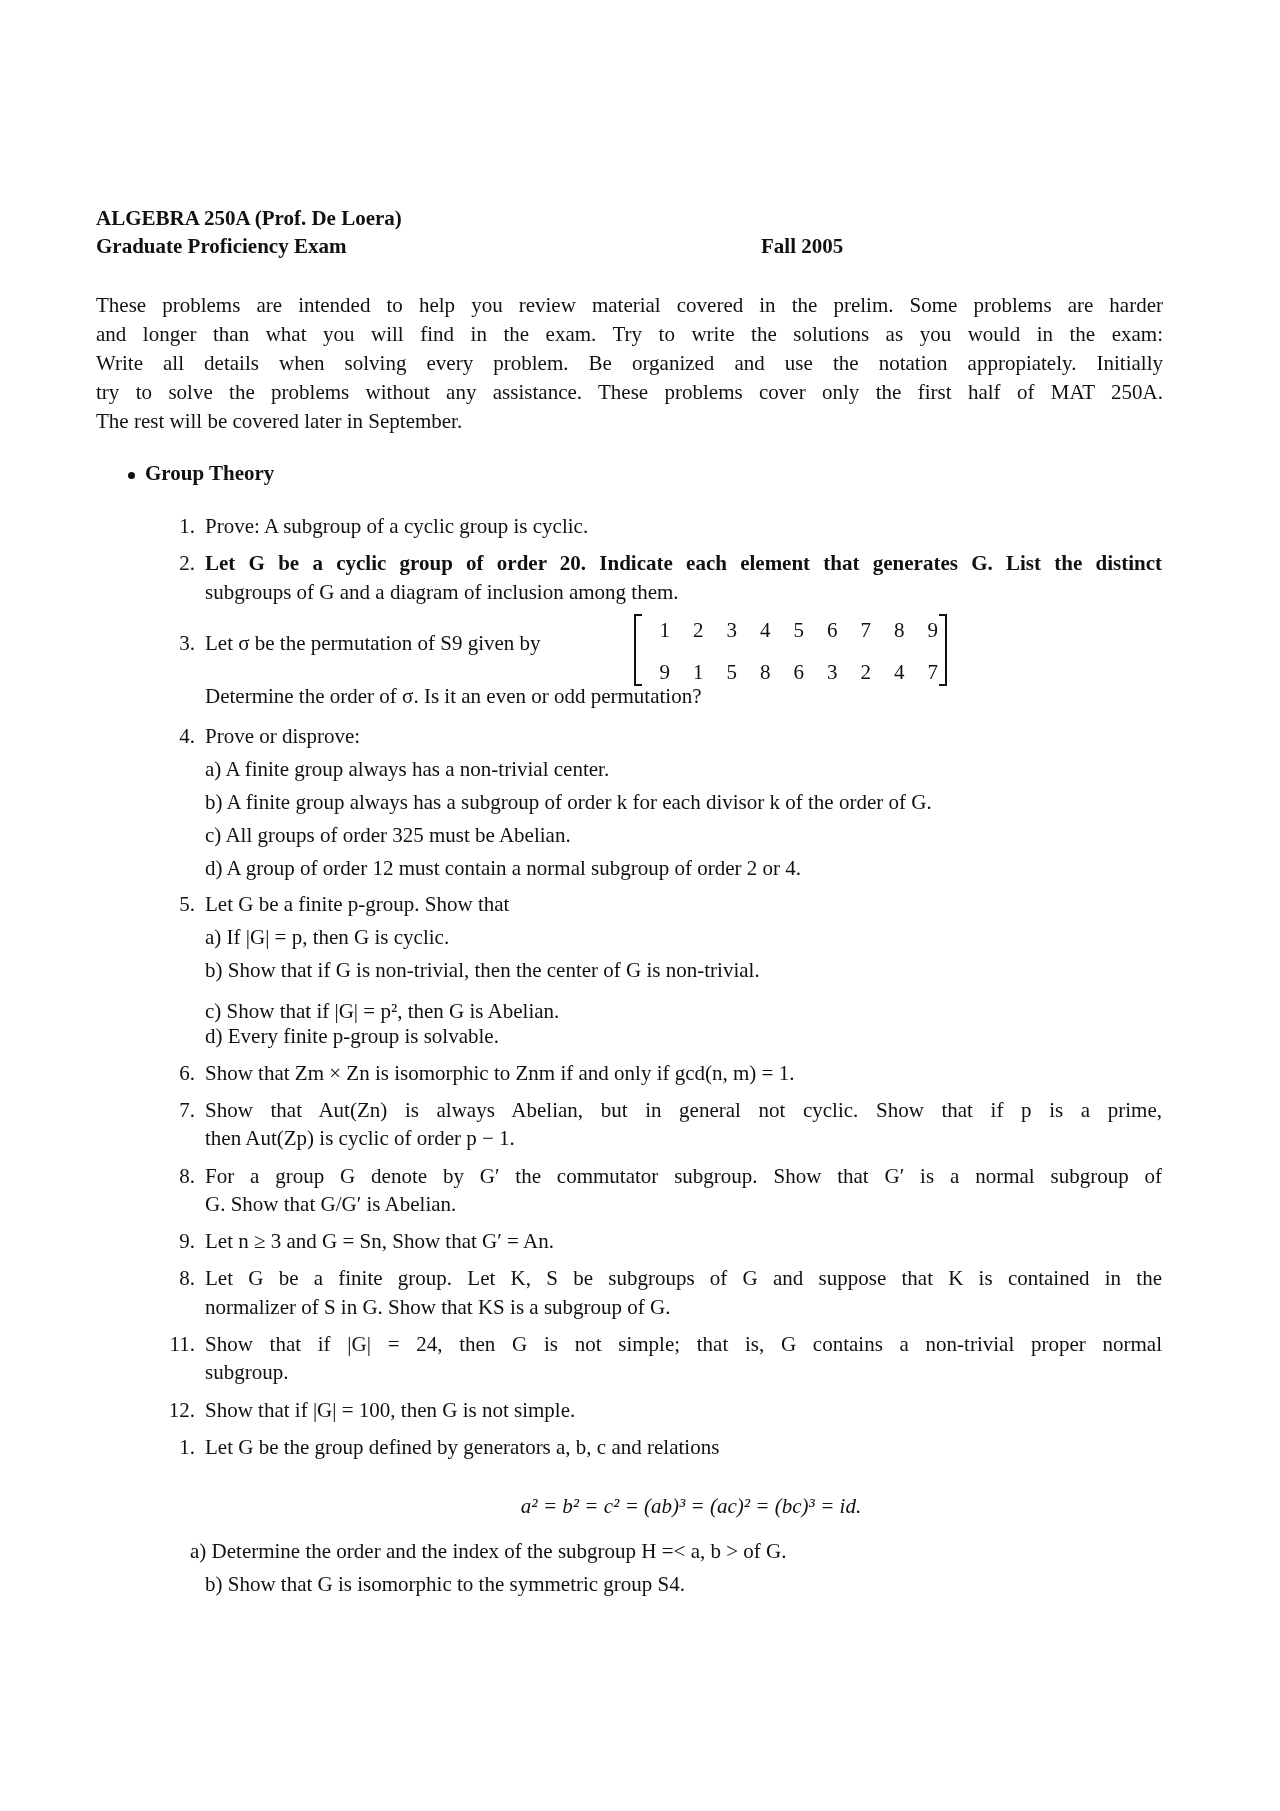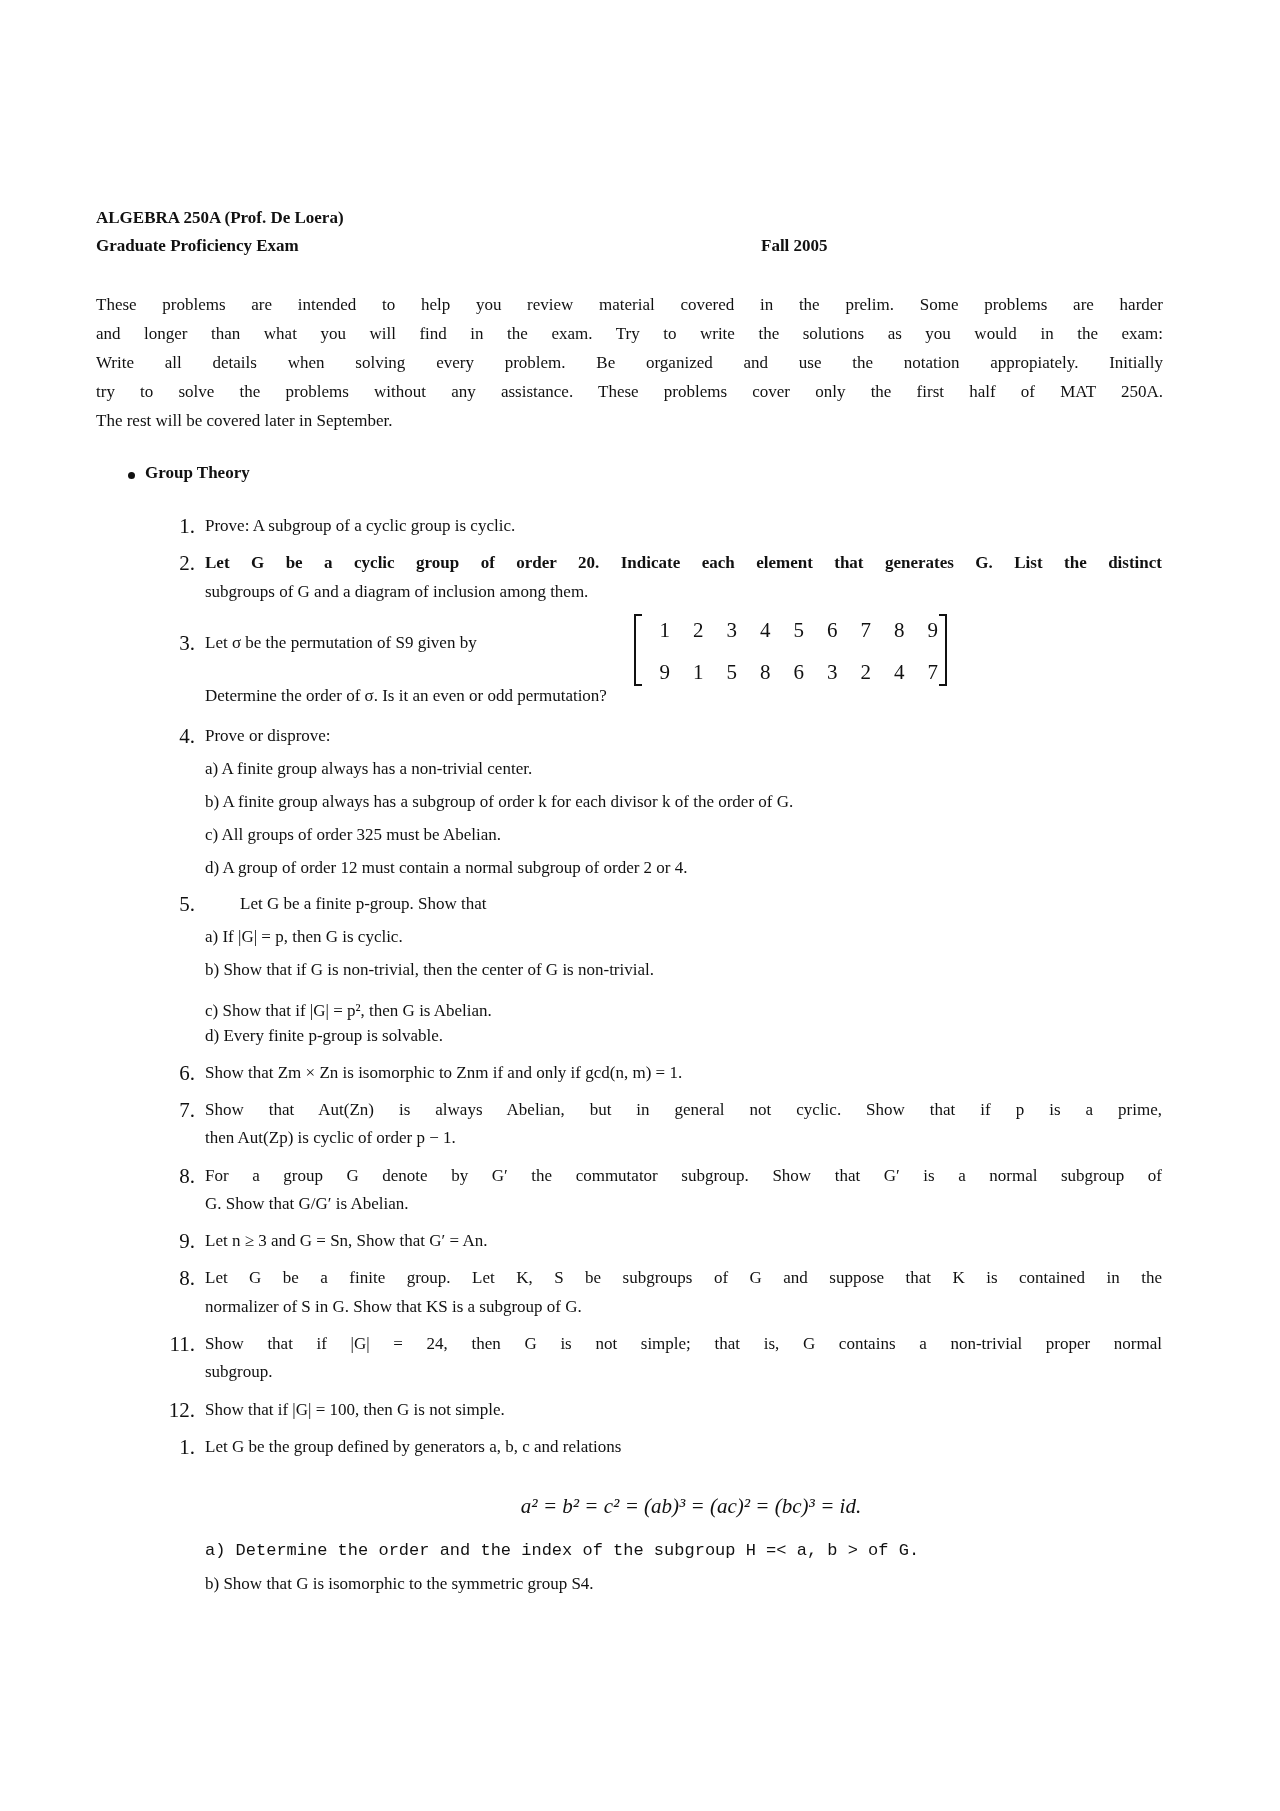--- a/index.html
+++ b/index.html
@@ -1,18 +1,18 @@
 <!DOCTYPE html>
 <html><head>
   <meta charset="utf-8">
   <style>
     html, body { margin: 0; padding: 0; background: #ffffff; }
     body { width: 1280px; height: 1811px; position: relative; overflow: hidden;
            font-family: "Liberation Serif", "DejaVu Serif", serif; color: #111; }
-    .ln { position: absolute; font-size: 17px; line-height: 24px; white-space: nowrap; }
+    .ln { position: absolute; font-size: 21px; line-height: 24px; white-space: nowrap; }
     .bold { font-weight: bold; }
     .just { text-align: justify; text-align-last: justify; width: 1067px; }
     .just-sub { text-align: justify; text-align-last: justify; width: 957px; }
     .num { position: absolute; font-size: 21px; line-height: 24px; text-align: right; width: 40px; }
     i, .it { font-style: italic; }
     .bullet { position: absolute; width: 7px; height: 7px; border-radius: 50%; background: #111; }
     .matrix { position: absolute; left: 634px; top: 614px; width: 313px; height: 72px; }
     .matrix .br-l, .matrix .br-r { position: absolute; top: 0; bottom: 0; width: 6px;
            border-top: 2px solid #111; border-bottom: 2px solid #111; }
     .matrix .br-l { left: 0; border-left: 2px solid #111; }
@@ -91,21 +91,21 @@
     <div class="num" style="left:155px; top:724px;">4.</div>
     <div class="ln" style="left:205px; top:724px;">Prove or disprove:</div>
     <div class="ln" style="left:205px; top:757px;">a) A finite group always has a non-trivial center.</div>
     <div class="ln" style="left:205px; top:790px;">b) A finite group always has a subgroup of order k for each divisor k of the order of G.</div>
     <div class="ln" style="left:205px; top:823px;">c) All groups of order 325 must be Abelian.</div>
     <div class="ln" style="left:205px; top:856px;">d) A group of order 12 must contain a normal subgroup of order 2 or 4.</div>
   </div>
 
   <div>
     <div class="num" style="left:155px; top:892px;">5.</div>
-    <div class="ln" style="left:205px; top:892px;margin-left:35px;">Let G be a finite p-group. Show that</div>
+    <div class="ln" style="left:205px; top:892px;">Let G be a finite p-group. Show that</div>
     <div class="ln" style="left:205px; top:925px;">a) If |G| = p, then G is cyclic.</div>
     <div class="ln" style="left:205px; top:958px;">b) Show that if G is non-trivial, then the center of G is non-trivial.</div>
     <div class="ln" style="left:205px; top:991px;margin-top:8px;">c) Show that if |G| = p², then G is Abelian.</div>
     <div class="ln" style="left:205px; top:1024px;">d) Every finite p-group is solvable.</div>
   </div>
 
   <div>
     <div class="num" style="left:155px; top:1061px;">6.</div>
     <div class="ln" style="left:205px; top:1061px;">Show that Zm × Zn is isomorphic to Znm if and only if gcd(n, m) = 1.</div>
   </div>
@@ -143,17 +143,17 @@
     <div class="num" style="left:155px; top:1398px;">12.</div>
     <div class="ln" style="left:205px; top:1398px;">Show that if |G| = 100, then G is not simple.</div>
   </div>
 
   <div>
     <div class="num" style="left:155px; top:1435px;">1.</div>
     <div class="ln" style="left:205px; top:1435px;">Let G be the group defined by generators a, b, c and relations</div>
     <div class="eq it" style="top:1494px;">
       <span class="eq-inner">a² = b² = c² = (ab)³ = (ac)² = (bc)³ = id.</span>
     </div>
-    <div class="ln" style="left:205px; top:1539px;font-family:Liberation Mono, monospace;">a) Determine the order and the index of the subgroup H =&lt; a, b &gt; of G.</div>
+    <div class="ln" style="left:190px; top:1539px;">a) Determine the order and the index of the subgroup H =&lt; a, b &gt; of G.</div>
     <div class="ln" style="left:205px; top:1572px;">b) Show that G is isomorphic to the symmetric group S4.</div>
   </div>
 
 </div>
 
 </body></html>

